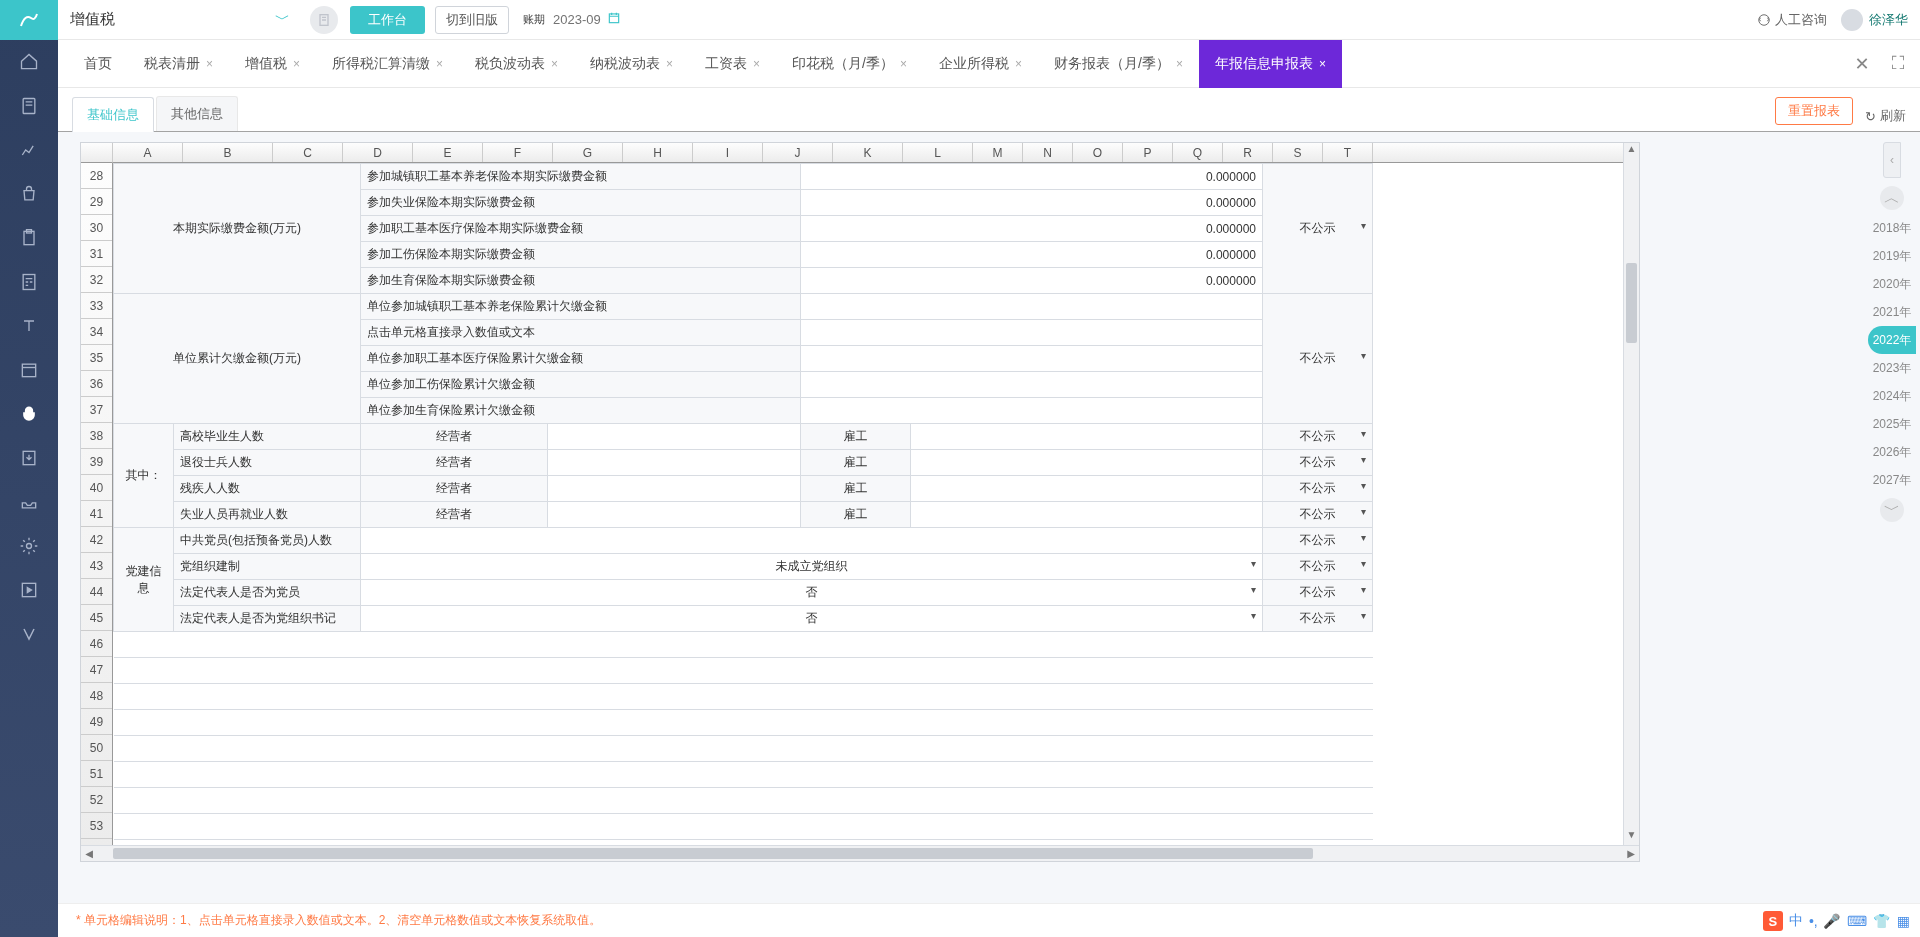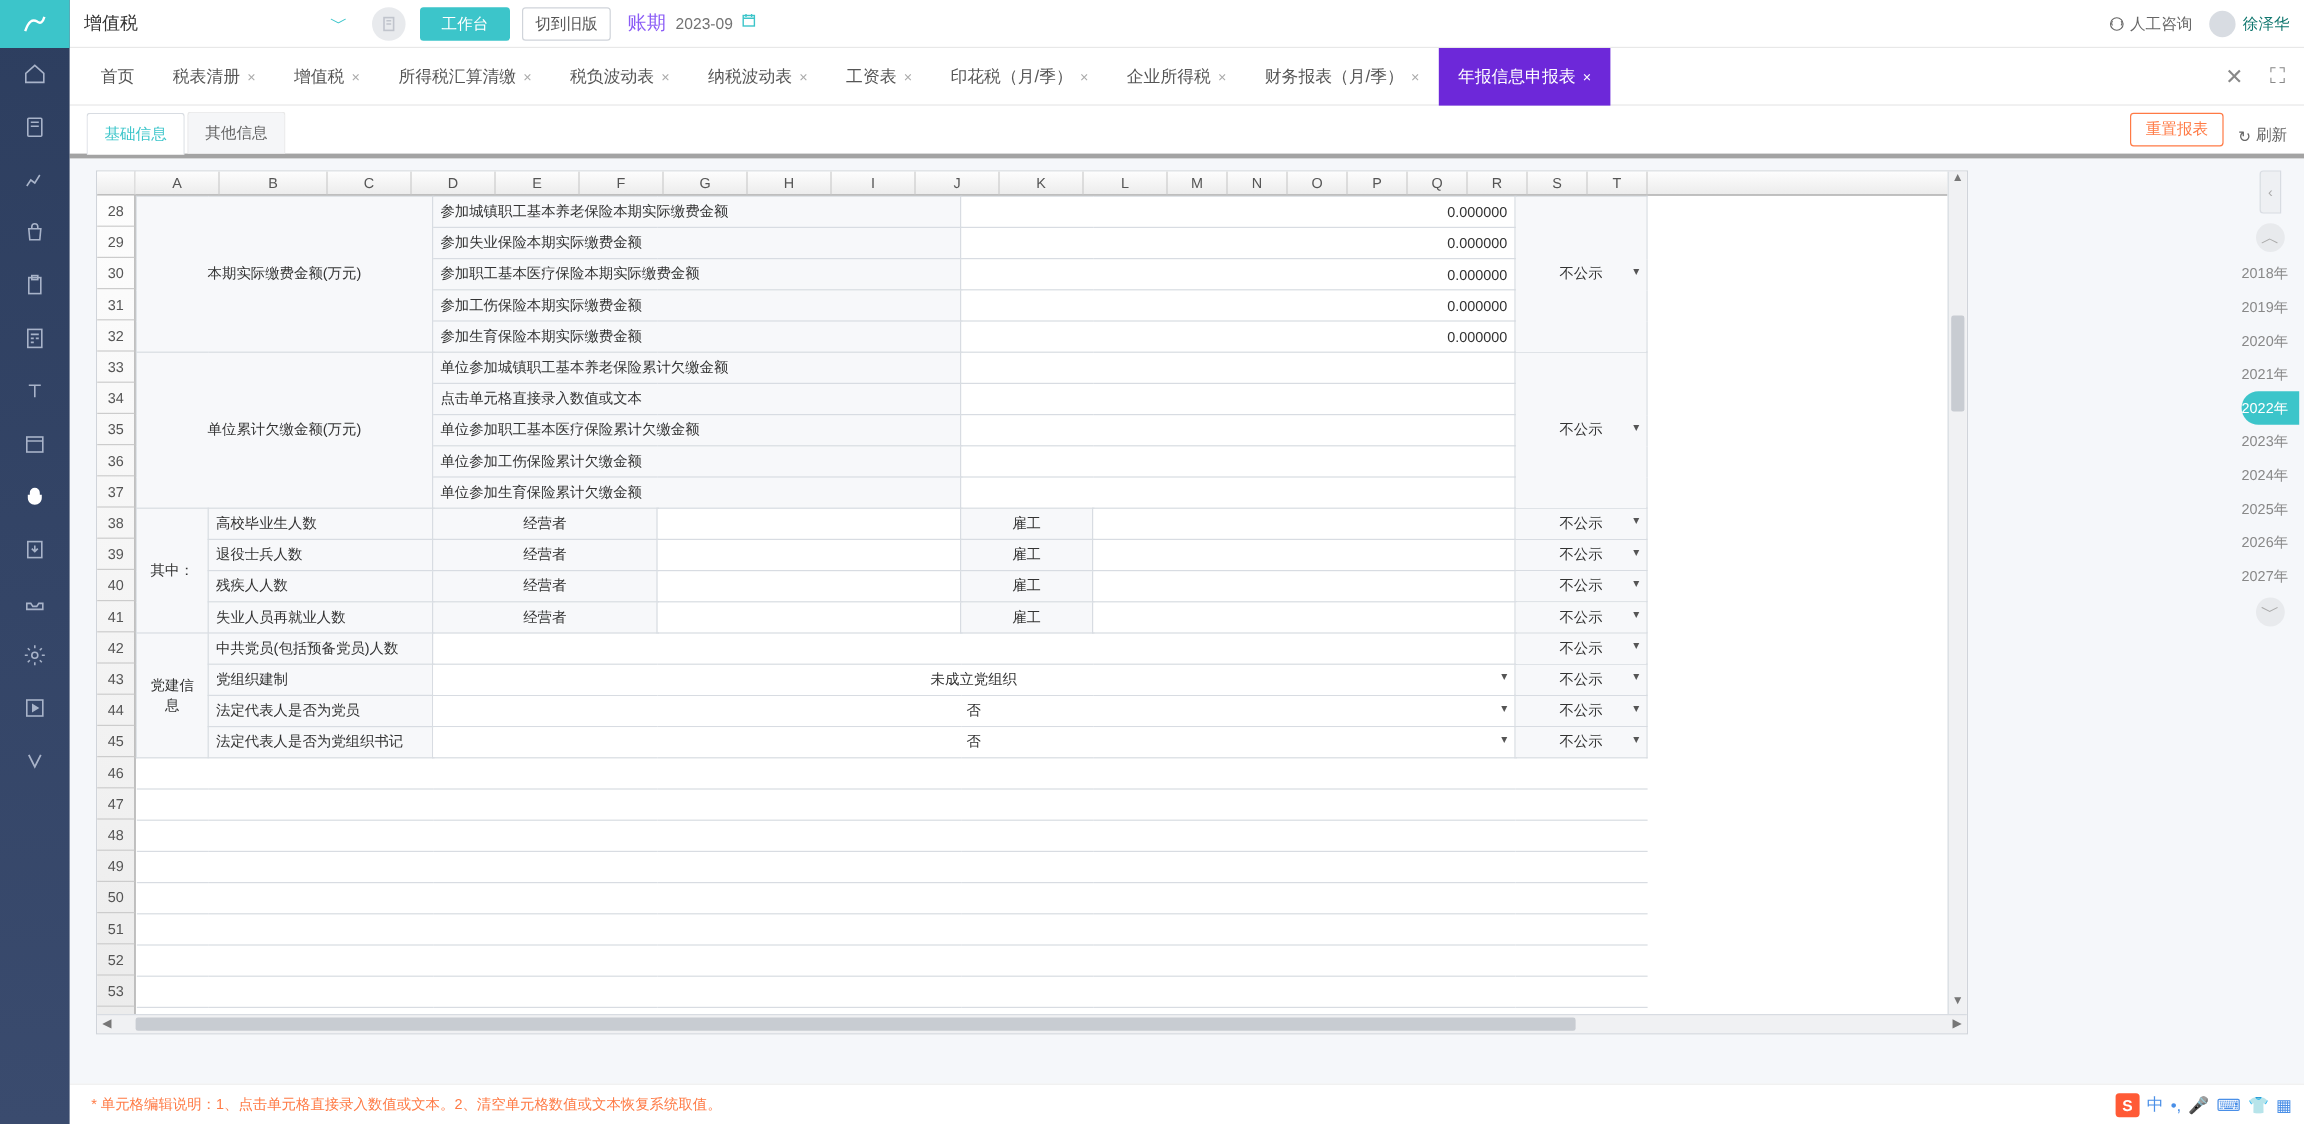--- a/index.html
+++ b/index.html
@@ -13,39 +13,39 @@
 .sidebar-item.active { color: #fff; }
 .sidebar-item svg { width: 20px; height: 20px; }
 
 
 .header { position: absolute; left: 58px; top: 0; right: 0; height: 40px; background: #fff; border-bottom: 1px solid #e8e8e8; display: flex; align-items: center; padding: 0 12px; z-index: 5; }
 .header-title { font-size: 15px; color: #333; margin-right: 8px; min-width: 220px; display: flex; align-items: center; }
 .header-title .chev { margin-left: auto; color: #3cc5ca; }
 .header-circle { width: 28px; height: 28px; border-radius: 50%; background: #e8eaed; margin: 0 12px; display: flex; align-items: center; justify-content: center; color: #c0c4cc; }
 .btn-teal { background: #3cc5ca; color: #fff; border: none; height: 28px; padding: 0 18px; border-radius: 3px; font-size: 13px; cursor: pointer; margin-right: 10px; }
 .btn-outline { background: #fff; color: #555; border: 1px solid #d0d4da; height: 28px; padding: 0 10px; border-radius: 3px; font-size: 13px; cursor: pointer; margin-right: 14px; }
-.header-label { color: #8b5cf6; font-size: 16px; margin-right: 8px; }
+.header-label { color: #404040; font-size: 11px; margin-right: 8px; }
 .header-period { color: #737373; font-size: 13px; margin-right: 6px; }
 .header-cal { color: #3cc5ca; }
 .header-right { margin-left: auto; display: flex; align-items: center; gap: 14px; }
 .header-consult { display: flex; align-items: center; gap: 4px; color: #666; font-size: 13px; cursor: pointer; text-align: right; }
 .header-user { display: flex; align-items: center; gap: 6px; color: #0f766e; font-size: 13px; cursor: pointer; }
 .avatar { width: 22px; height: 22px; border-radius: 50%; background: #d8dce2; }
 
 
 .tabs { position: absolute; left: 58px; top: 40px; right: 0; height: 48px; background: #fff; display: flex; align-items: center; padding-left: 10px; border-bottom: 1px solid #e8e8e8; z-index: 4; }
 .tab { padding: 0 16px; height: 48px; display: flex; align-items: center; font-size: 14px; color: #555; cursor: pointer; position: relative; }
 .tab .close { margin-left: 6px; color: #aaa; font-size: 12px; }
 .tab.active { background: #6d28d9; color: #fff; }
 .tab.active .close { color: #fff; }
 .tabs-right { margin-left: auto; display: flex; align-items: center; gap: 8px; padding-right: 8px; }
 .tabs-right .icon-btn { width: 28px; height: 28px; display: flex; align-items: center; justify-content: center; color: #888; cursor: pointer; font-size: 18px; border: 1px solid transparent; }
 
 
-.subbar { position: absolute; left: 58px; top: 88px; right: 0; height: 44px; background: #fff; border-bottom: 4px solid #a3a3a3; display: flex; align-items: flex-end; padding: 0 14px; z-index: 3; }
+.subbar { position: absolute; left: 58px; top: 88px; right: 0; height: 44px; background: #fff; border-bottom: 1px solid #a3a3a3; display: flex; align-items: flex-end; padding: 0 14px; z-index: 3; }
 .subtab { padding: 8px 14px; font-size: 13px; color: #666; cursor: pointer; border: 1px solid #e8e8e8; border-bottom: none; background: #f5f6f8; margin-right: 2px; border-radius: 3px 3px 0 0; }
 .subtab.active { background: #fff; color: #3cc5ca; border-color: #d8dce2; position: relative; top: 1px; }
 .subbar-actions { margin-left: auto; display: flex; align-items: flex-end; gap: 12px; padding-bottom: 6px; }
 .btn-danger-outline { border: 1px solid #ff7a45; color: #ff7a45; background: #fff; height: 28px; padding: 0 12px; border-radius: 3px; font-size: 13px; cursor: pointer; }
 .link-refresh { color: #666; font-size: 13px; cursor: pointer; display: flex; align-items: center; gap: 4px; }
 
 
 .sheet-wrap { position: absolute; left: 80px; top: 142px; width: 1560px; height: 720px; background: #fff; border: 1px solid #d0d4da; }
 .sheet-corner { position: absolute; left: 0; top: 0; width: 32px; height: 20px; border-right: 1px solid #ccc; border-bottom: 1px solid #999; background: linear-gradient(#fdfdfd,#ececec); }
 .col-headers { position: absolute; left: 32px; top: 0; right: 16px; height: 20px; display: flex; background: linear-gradient(#fdfdfd,#ececec); border-bottom: 1px solid #999; }
@@ -65,21 +65,21 @@
 .vscroll .arrow { position: absolute; left: 0; right: 0; height: 16px; text-align: center; font-size: 10px; color: #777; }
 .vscroll .arrow.up { top: 0; } .vscroll .arrow.down { bottom: 0; }
 .hscroll { position: absolute; left: 0; right: 0; bottom: 0; height: 16px; background: #f0f1f3; border-top: 1px solid #d8dce2; }
 .hscroll .thumb { position: absolute; top: 2px; bottom: 2px; left: 32px; width: 1200px; background: #c8ccd2; border-radius: 2px; }
 .hscroll .arrow { position: absolute; top: 0; bottom: 0; width: 16px; text-align: center; font-size: 10px; color: #777; line-height: 16px; }
 .hscroll .arrow.l { left: 0; } .hscroll .arrow.r { right: 0; }
 
 
 .year-rail { position: absolute; right: 2px; top: 142px; width: 52px; display: flex; flex-direction: column; align-items: center; gap: 2px; z-index: 6; }
 .year-rail .handle { width: 18px; height: 36px; background: #eef0f3; border: 1px solid #d8dce2; border-radius: 3px 0 0 3px; display: flex; align-items: center; justify-content: center; color: #aaa; font-size: 12px; margin-bottom: 4px; }
-.year-rail .yitem { width: 48px; height: 28px; line-height: 28px; font-size: 12px; color: #888; cursor: pointer; border-radius: 14px 0 0 14px; }
+.year-rail .yitem { width: 48px; height: 28px; text-align: center; line-height: 28px; font-size: 12px; color: #888; cursor: pointer; border-radius: 14px 0 0 14px; }
 .year-rail .yitem.active { background: #3cc5ca; color: #fff; }
 .year-rail .navcircle { width: 24px; height: 24px; border-radius: 50%; background: #e8eaed; color: #aaa; display: flex; align-items: center; justify-content: center; margin: 2px 0; cursor: pointer; }
 
 
 .footer { position: absolute; left: 58px; right: 0; bottom: 0; height: 34px; background: #fff; border-top: 1px solid #eee; display: flex; align-items: center; padding: 0 18px; font-size: 12px; }
 .footer .note { color: #ff7a45; }
 .footer .right { margin-left: auto; color: #888; }
 
 
 .ime { position: absolute; right: 6px; bottom: 4px; display: flex; align-items: center; gap: 6px; background: #fff; padding: 2px 4px; z-index: 20; }

